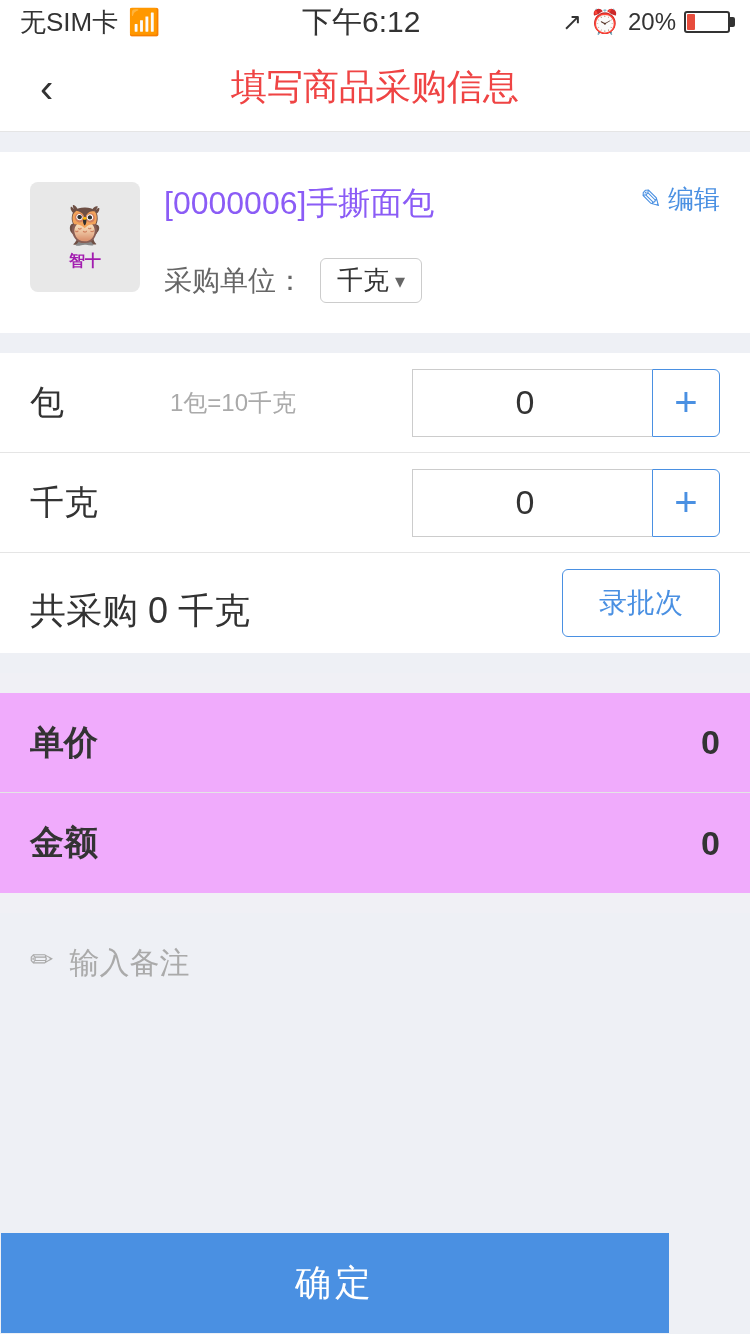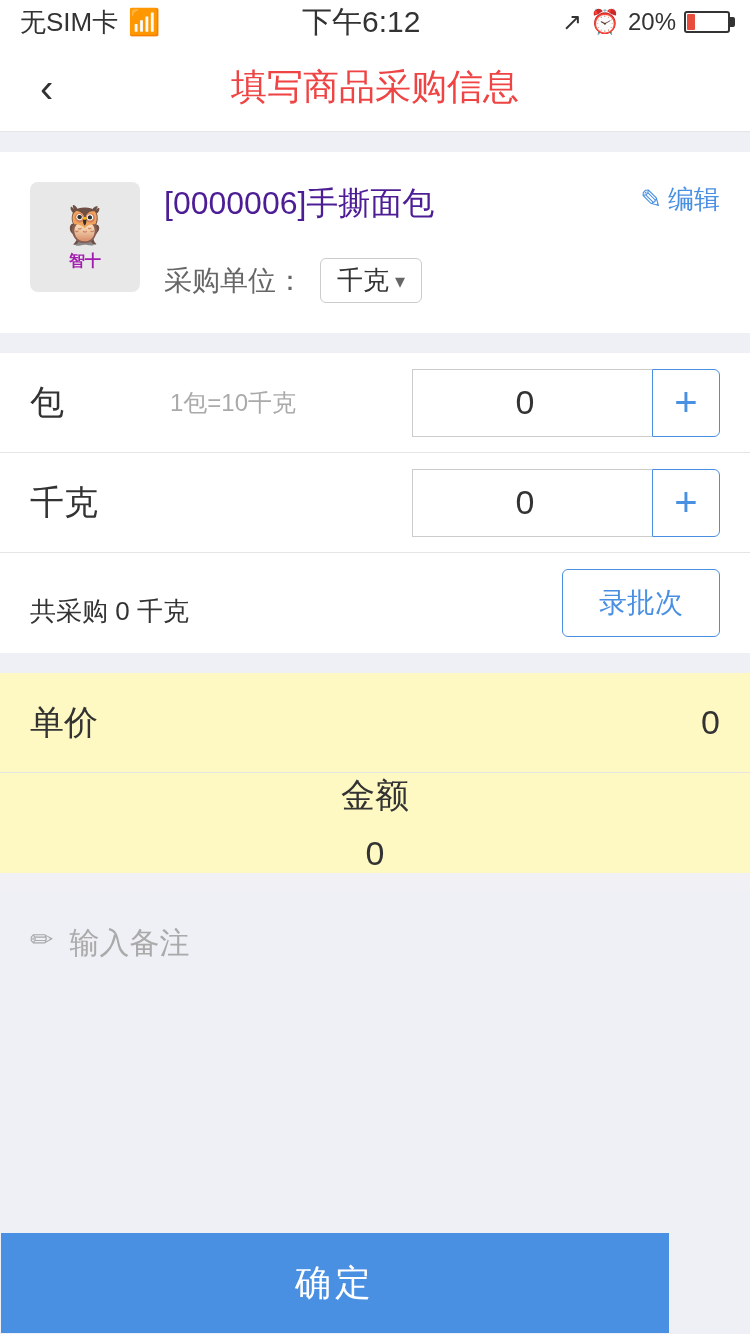--- a/index.html
+++ b/index.html
@@ -114,21 +114,21 @@
       flex-direction: column;
       align-items: center;
       justify-content: center;
       gap: 4px;
     }
     .owl-icon { font-size: 38px; color: #888; }
     .owl-text { font-size: 16px; color: #a21caf; font-weight: bold; }
     .product-info { flex: 1; }
     .product-name {
       font-size: 32px;
-      color: #4c1d95;
+      color: #8b5cf6;
       font-weight: 500;
       margin-bottom: 16px;
     }
     .product-unit-row {
       display: flex;
       align-items: center;
       gap: 16px;
     }
     .unit-label { font-size: 28px; color: #666; }
     .unit-select {
@@ -229,49 +229,50 @@
     
     .summary-row {
       display: flex;
       align-items: center;
       justify-content: space-between;
       padding: 0 30px;
       height: 100px;
       background: #fff;
     }
     .summary-text {
-      font-size: 26px;
+      font-size: 36px;
       color: #333;
       margin-top: 16px;
     }
     .batch-btn {
       border: 1px solid #4a90e2;
       color: #4a90e2;
       font-size: 28px;
       padding: 14px 36px;
       background: #fff;
       border-radius: 6px;
       cursor: pointer;
     }
 
     
     .info-section {
-      background: #fef9c3;
+      background: #f0abfc;
+      margin-top: 20px;
+      font-weight: bold;
     }
     .info-row {
       display: flex;
       align-items: center;
       justify-content: space-between;
       padding: 0 30px;
       height: 100px;
       border-bottom: 1px solid #e5e5e5;
     }
     .info-row:last-child {
       border-bottom: none;
-      flex-direction: column;
     }
     .info-label {
       font-size: 34px;
       color: #333;
     }
     .info-value {
       font-size: 34px;
       color: #333;
     }
 

